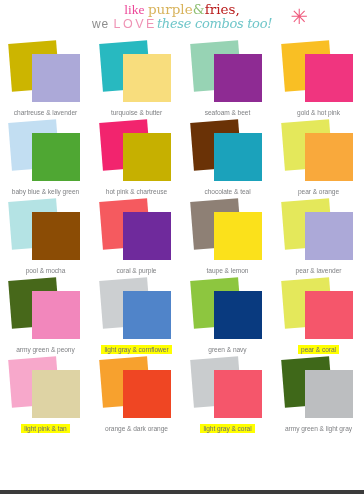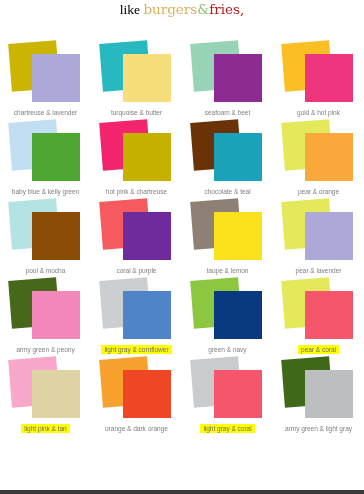--- a/index.html
+++ b/index.html
@@ -29,21 +29,21 @@
     white-space: nowrap;
     letter-spacing: 0px;
   }
   #header-line2 {
     font-size: 12.5px;
     line-height: 15px;
     white-space: nowrap;
     position: relative;
     margin-top: -1px;
   }
-  .w-like   { color: #000000; font-family: "Liberation Serif", serif; font-style: normal; }
+  .w-like   { color: #ec4899; font-family: "Liberation Serif", serif; font-style: normal; }
   .w-burg   { color: #d8b35c; font-family: "DejaVu Serif", serif; }
   .w-amp    { color: #8dbf72; font-family: "DejaVu Serif", serif; }
   .w-fries  { color: #b91c1c; font-family: "DejaVu Serif", serif; }
   .w-we     { color: #8d8d8d; font-family: "Liberation Sans", sans-serif; letter-spacing: 1px; font-size: 12px;}
   .w-love   { color: #ef93b5; font-family: "Liberation Sans", sans-serif; letter-spacing: 2.5px; font-size: 12.5px; }
   .w-script {
     color: #6fc6c9;
     font-family: "DejaVu Serif", serif;
     font-style: italic;
     font-size: 13px;
@@ -119,21 +119,25 @@
     width: 364px;
     height: 4px;
     background: #3b3b3b;
   }
 </style>
 </head>
 <body>
 
 <div id="header">
   <div id="header-line1">
-    <span class="w-like">like </span><span class="w-burg">burgers</span><span class="w-amp">&amp;</span><span class="w-fries">fries,</span>
+    <span class="w-like">like </span><span class="w-burg">purple</span><span class="w-amp">&amp;</span><span class="w-fries">fries,</span>
+  </div>
+  <div id="header-line2">
+    <span class="w-we">we </span><span class="w-love">LOVE</span><span class="w-script">these combos too!</span>
+    <span id="asterisk">✳</span>
   </div>
 </div>
 
 <div id="grid">
     <div class="row">
       <div class="cell">
         <div class="swatch-area">
           <div class="sq sq-back" style="background: rgb(204, 181, 0);"></div>
           <div class="sq sq-front" style="background: rgb(172, 169, 216);"></div>
         </div>

